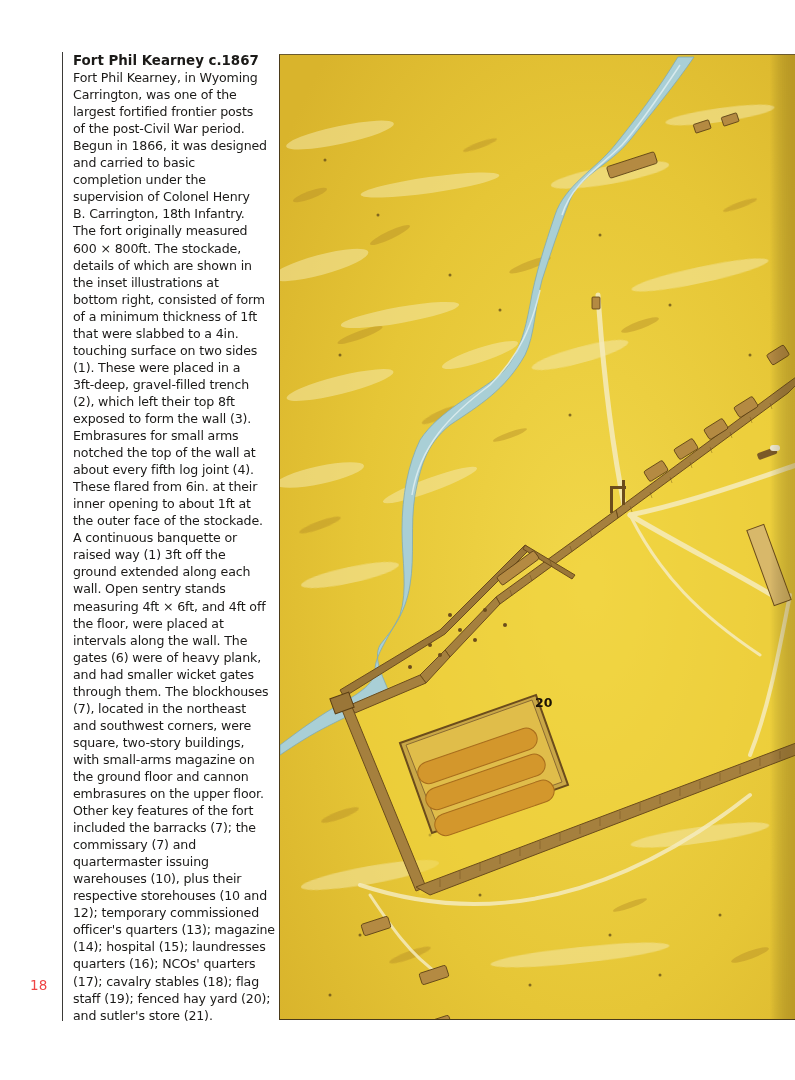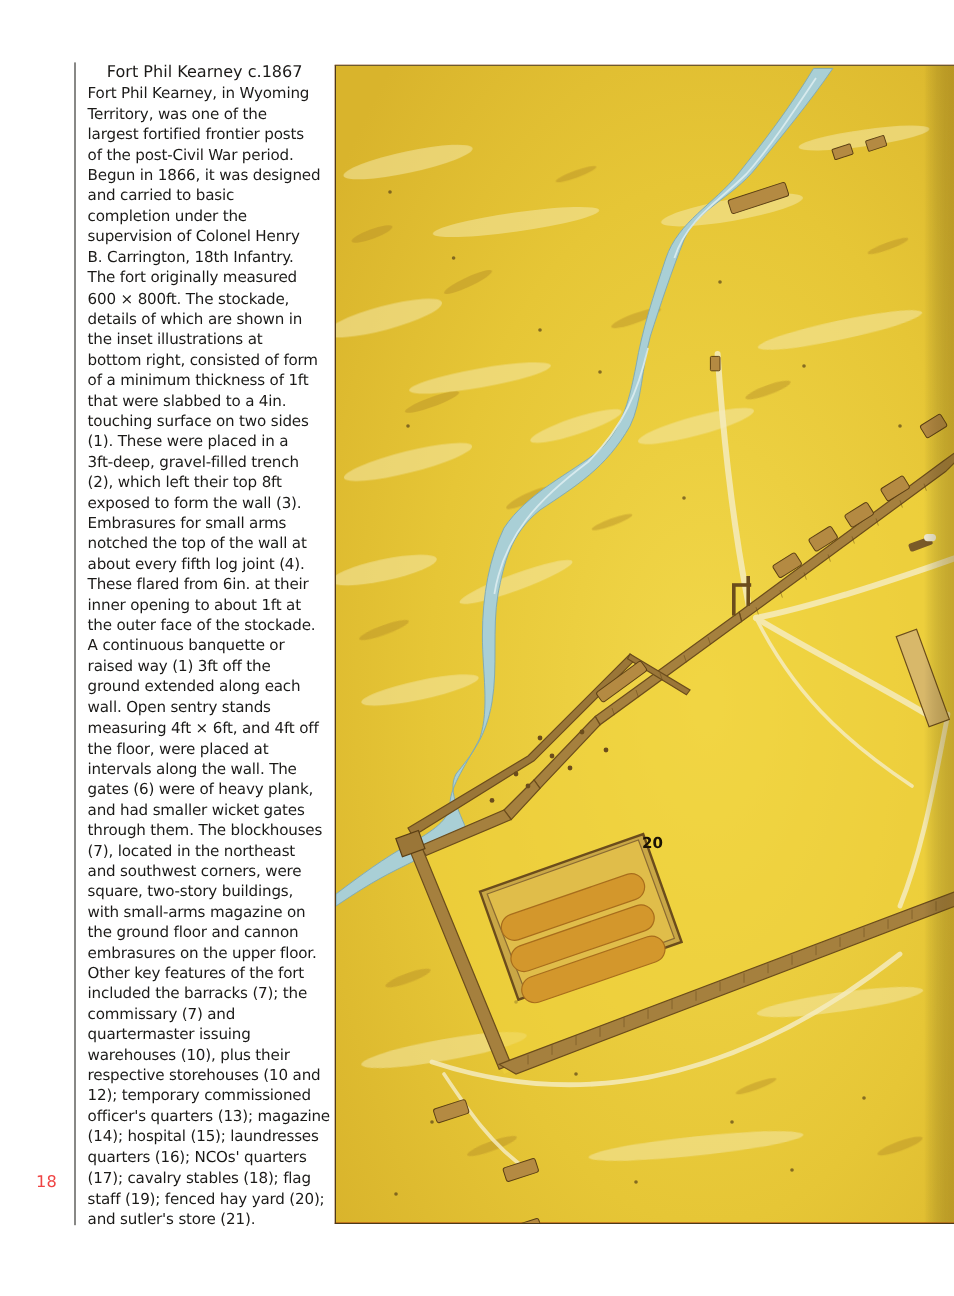--- a/index.html
+++ b/index.html
@@ -10,43 +10,43 @@
     .rule {
       position: absolute; left: 62px; top: 52px; width: 1px; height: 969px; background: #3b3a37;
     }
     .page-number {
       position: absolute; left: 30px; top: 977px; font-size: 13.5px; color: #ef4444; letter-spacing: 0.2px;
     }
     .text-col {
       position: absolute; left: 73px; top: 52px; width: 200px;
       font-size: 12.6px; line-height: 17.05px; letter-spacing: -0.15px;
     }
-    .text-col .title { font-weight: normal; font-size: 13.4px; display: block; letter-spacing: 0; margin-left: 16px; }
+    .text-col .title { font-weight: bold; font-size: 13.4px; display: block; letter-spacing: 0; }
     .text-col .line { display: block; white-space: nowrap; }
     .illustration {
       position: absolute; left: 279px; top: 54px; width: 516px; height: 964px;
       border-left: 1.5px solid #4a3a1a; border-top: 1px solid #6b5a2e; border-bottom: 1.5px solid #4a3a1a;
-      overflow: hidden; background: #c2410c; text-decoration: underline;
+      overflow: hidden; background: #c4b5fd; text-decoration: underline;
     }
     .illustration svg { display: block; }
     .callout {
       position: absolute; font-weight: bold; font-size: 12.5px; color: #1a1205;
       font-family: "DejaVu Sans", sans-serif;
     }
   </style>
 </head>
 <body>
 
 <div class="rule"></div>
 <div class="page-number">18</div>
 
 <div class="text-col">
   <span class="title">Fort Phil Kearney c.1867</span>
   <span class="line">Fort Phil Kearney, in Wyoming</span>
-  <span class="line">Territory, was one of the</span>
+  <span class="line">Carrington, was one of the</span>
   <span class="line">largest fortified frontier posts</span>
   <span class="line">of the post-Civil War period.</span>
   <span class="line">Begun in 1866, it was designed</span>
   <span class="line">and carried to basic</span>
   <span class="line">completion under the</span>
   <span class="line">supervision of Colonel Henry</span>
   <span class="line">B. Carrington, 18th Infantry.</span>
   <span class="line">The fort originally measured</span>
   <span class="line">600 × 800ft. The stockade,</span>
   <span class="line">details of which are shown in</span>

